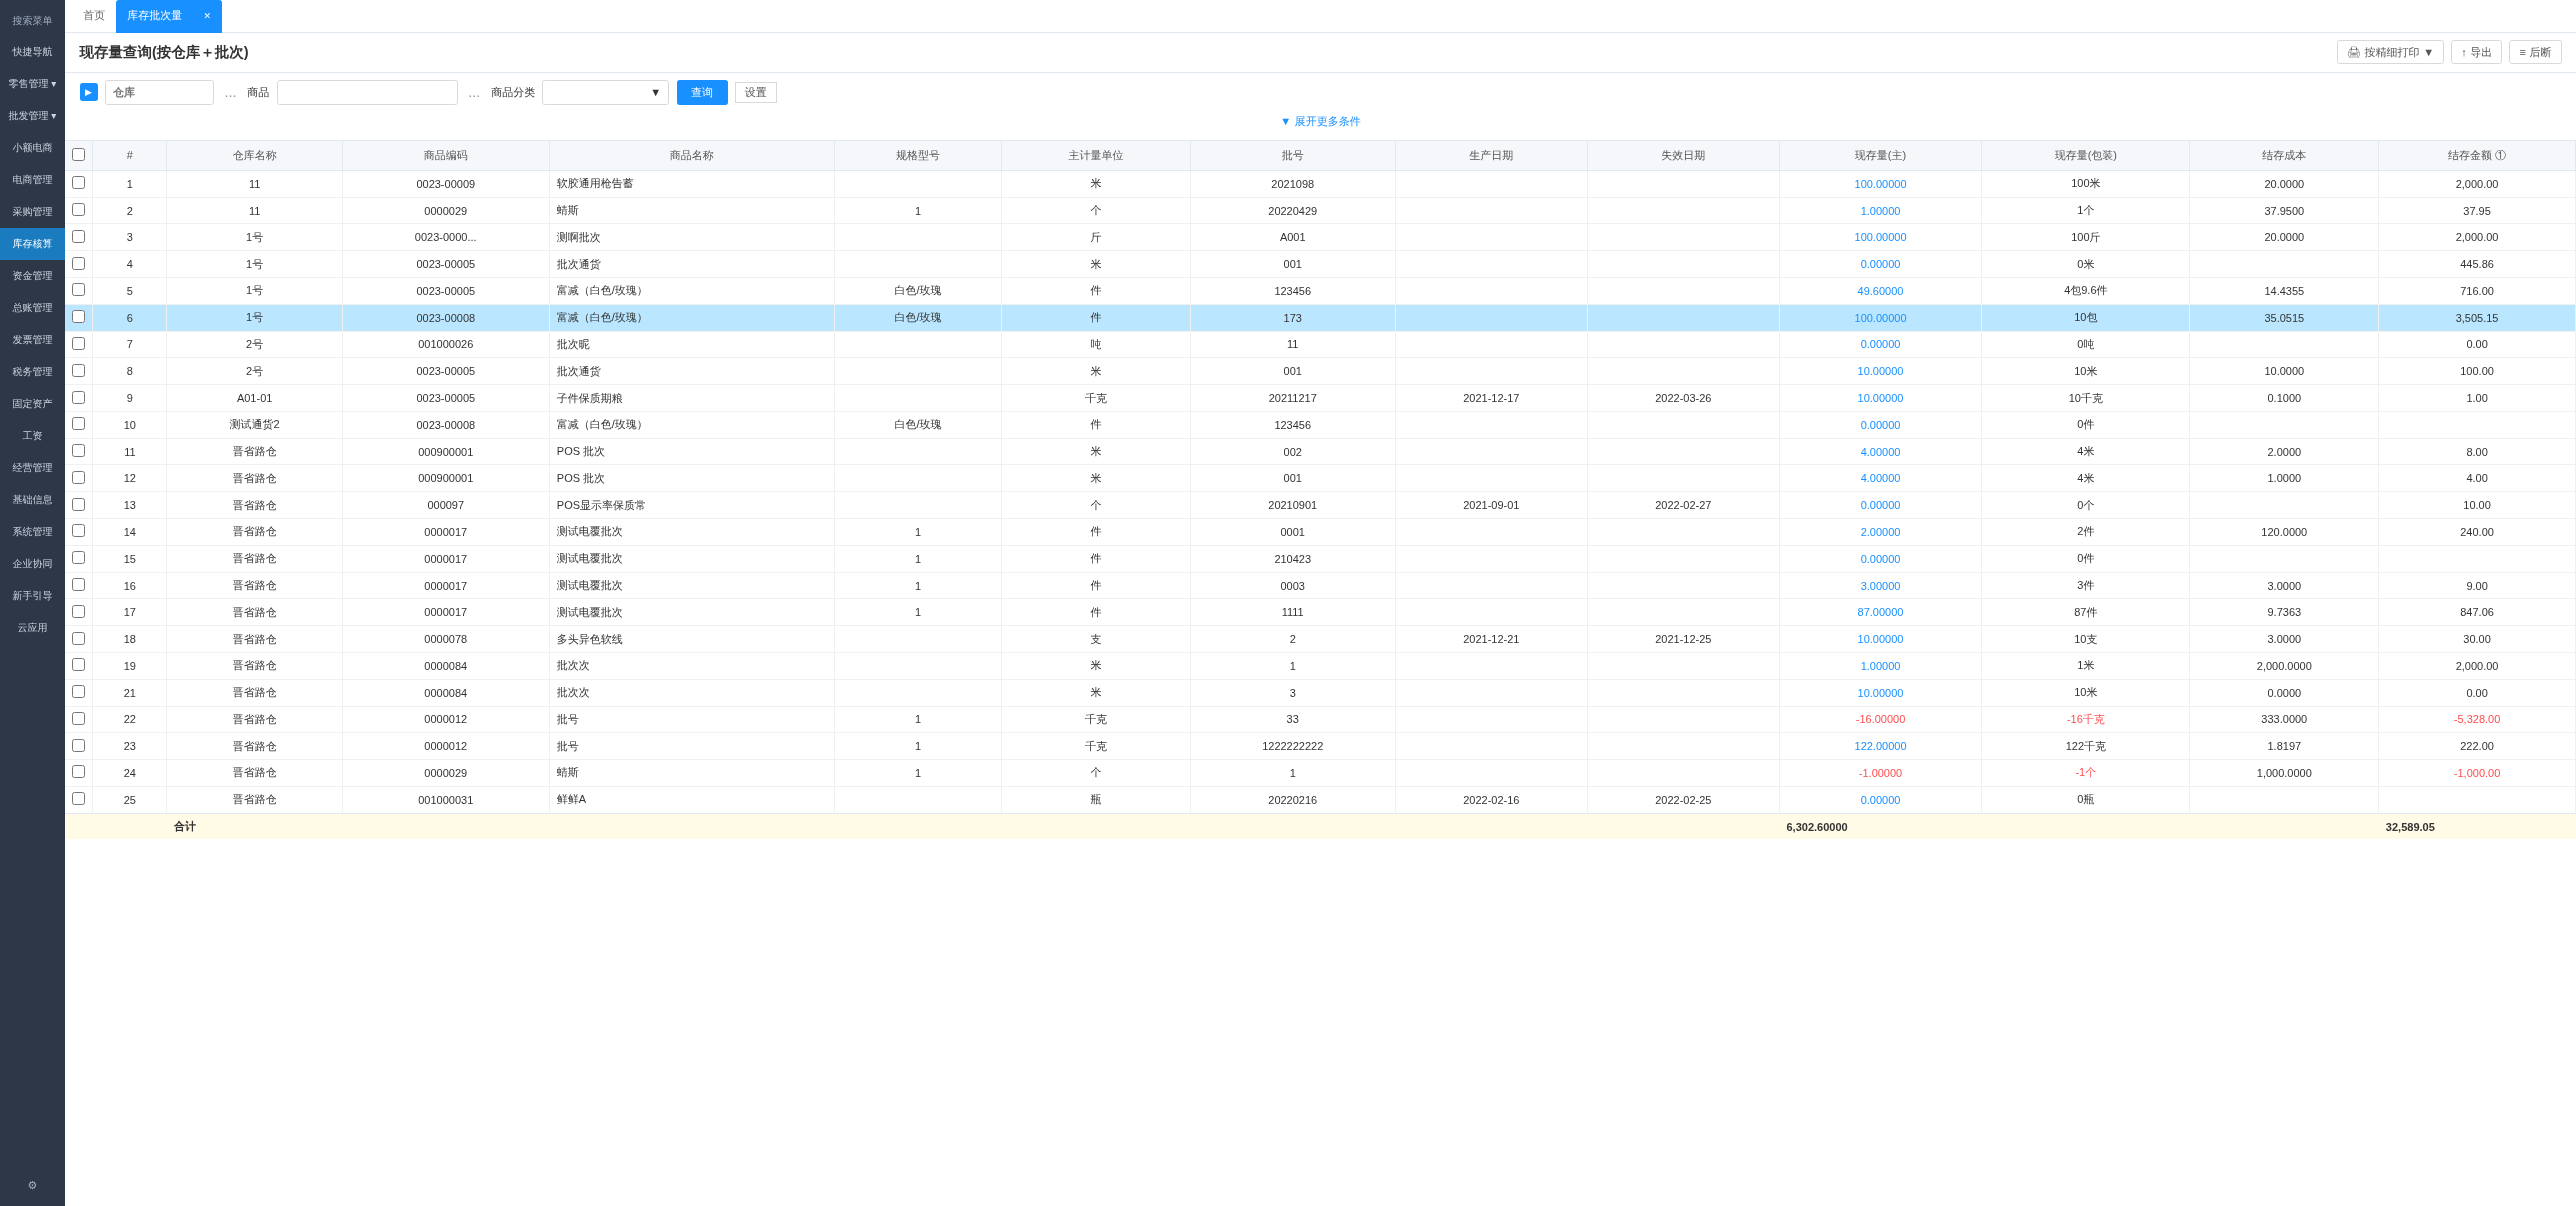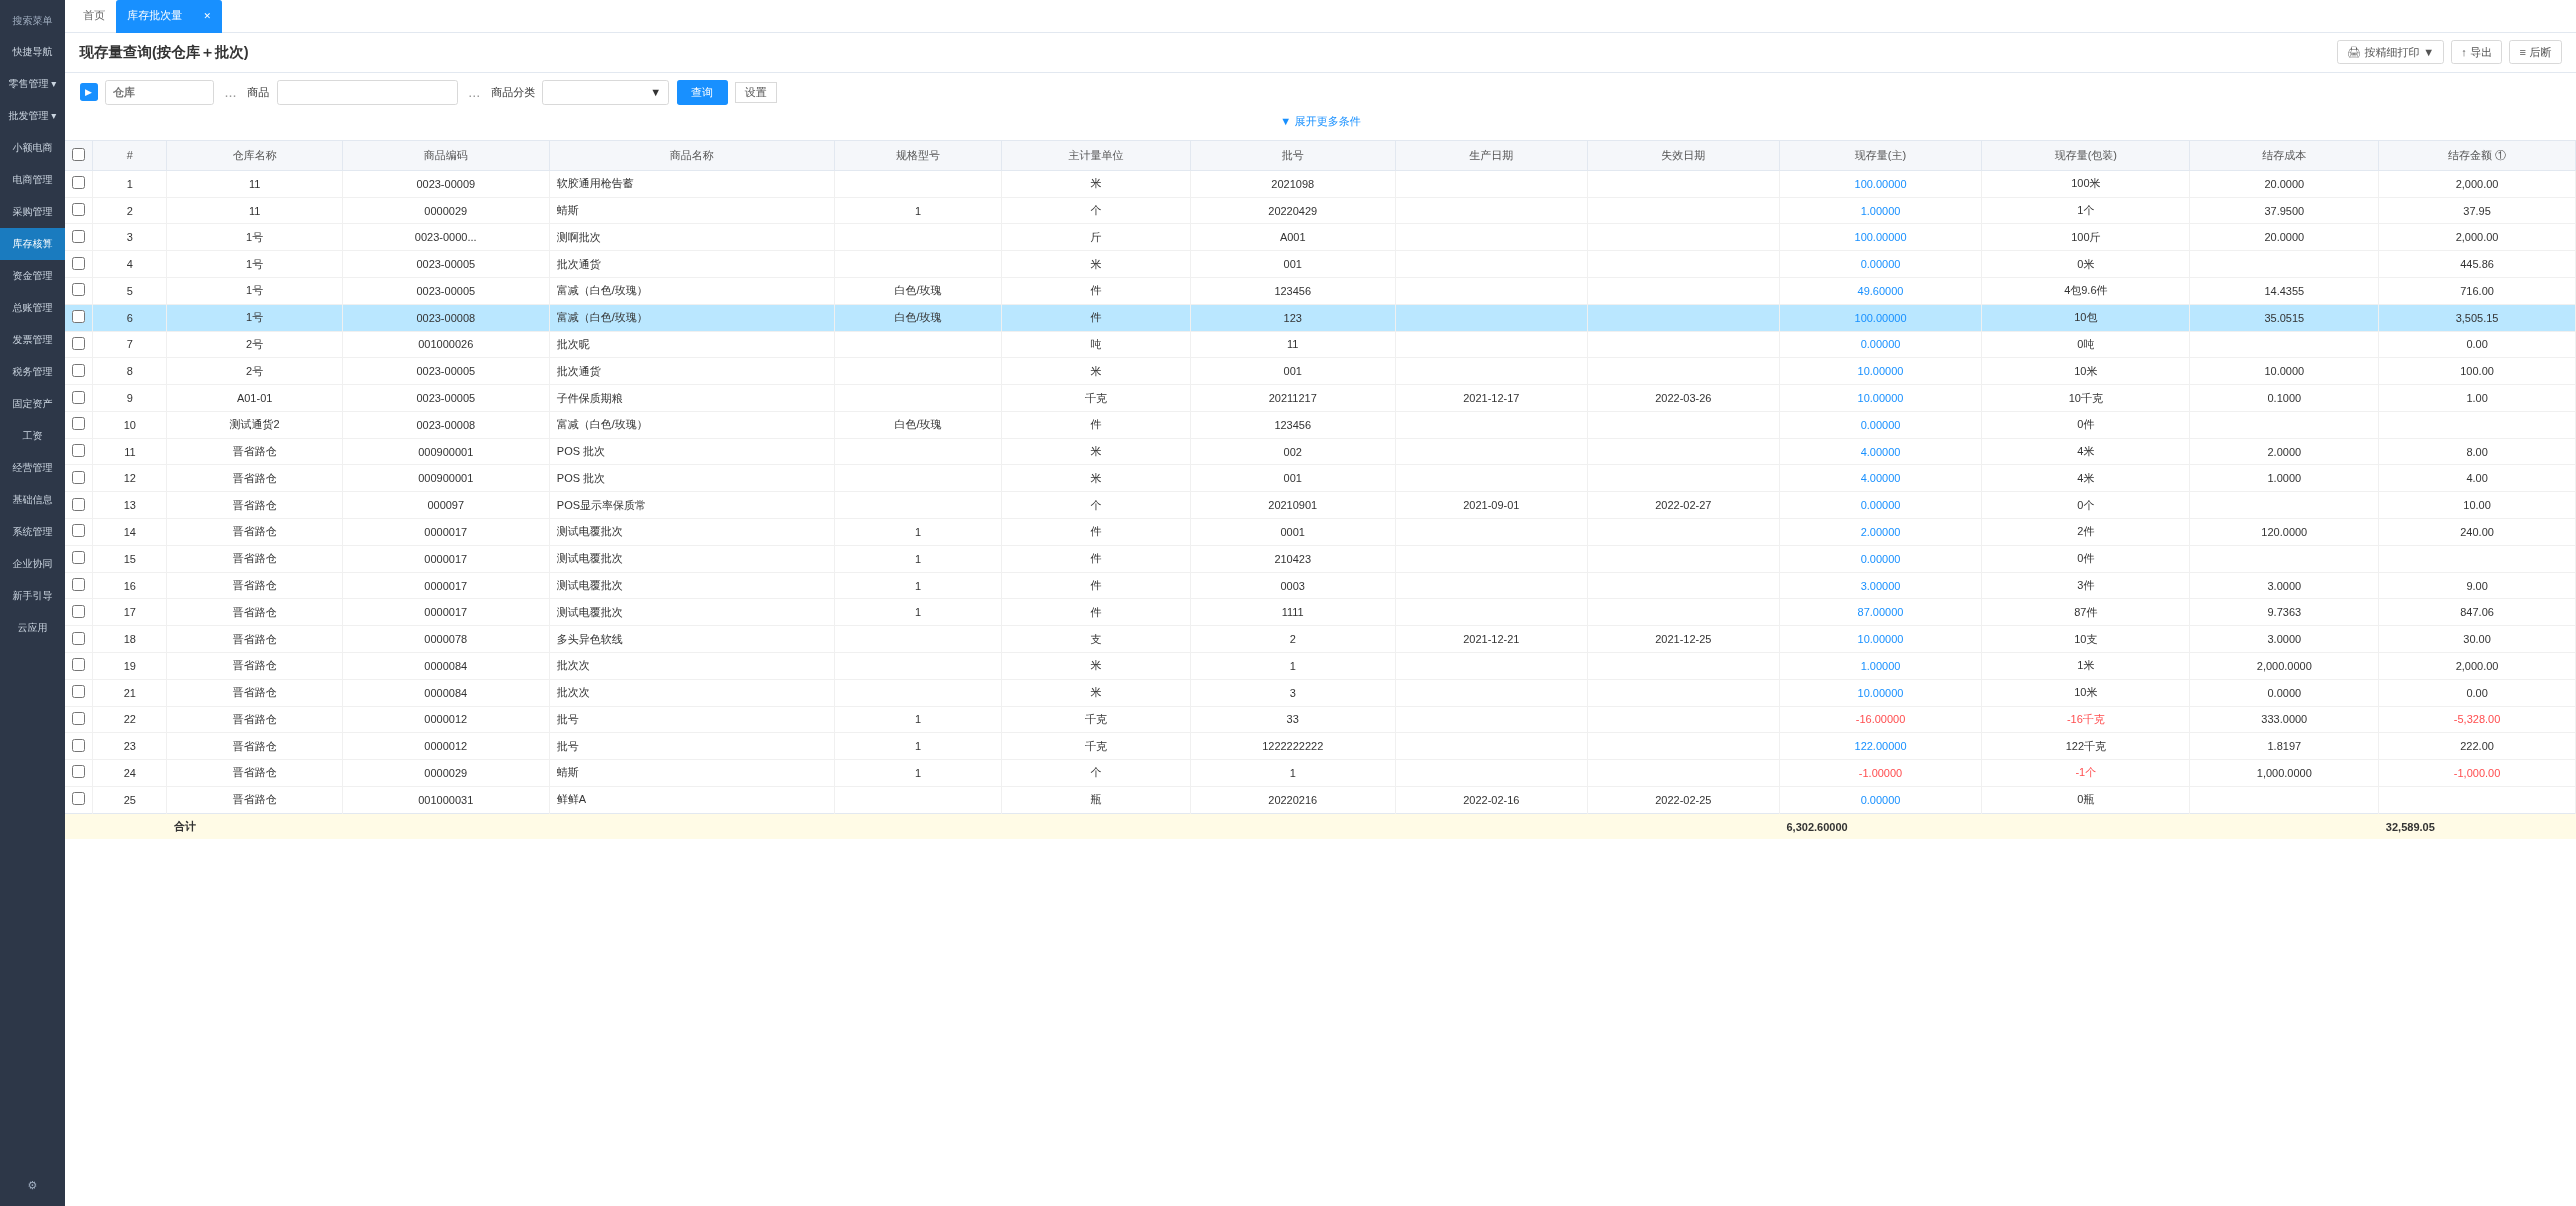--- a/index.html
+++ b/index.html
@@ -245,21 +245,21 @@
       <td class="">716.00</td>
     </tr>
           <tr class="selected">
       <td><input type="checkbox" style=""></td>
       <td>6</td>
       <td>1号</td>
       <td>0023-00008</td>
       <td class="left">富减（白色/玫瑰）</td>
       <td>白色/玫瑰</td>
       <td>件</td>
-      <td>123</td>
+      <td>173</td>
       <td></td>
       <td></td>
       <td class="link">100.00000</td>
       <td class="">10包</td>
       <td>35.0515</td>
       <td class="">3,505.15</td>
     </tr>
           <tr>
       <td><input type="checkbox" style=""></td>
       <td>7</td>

